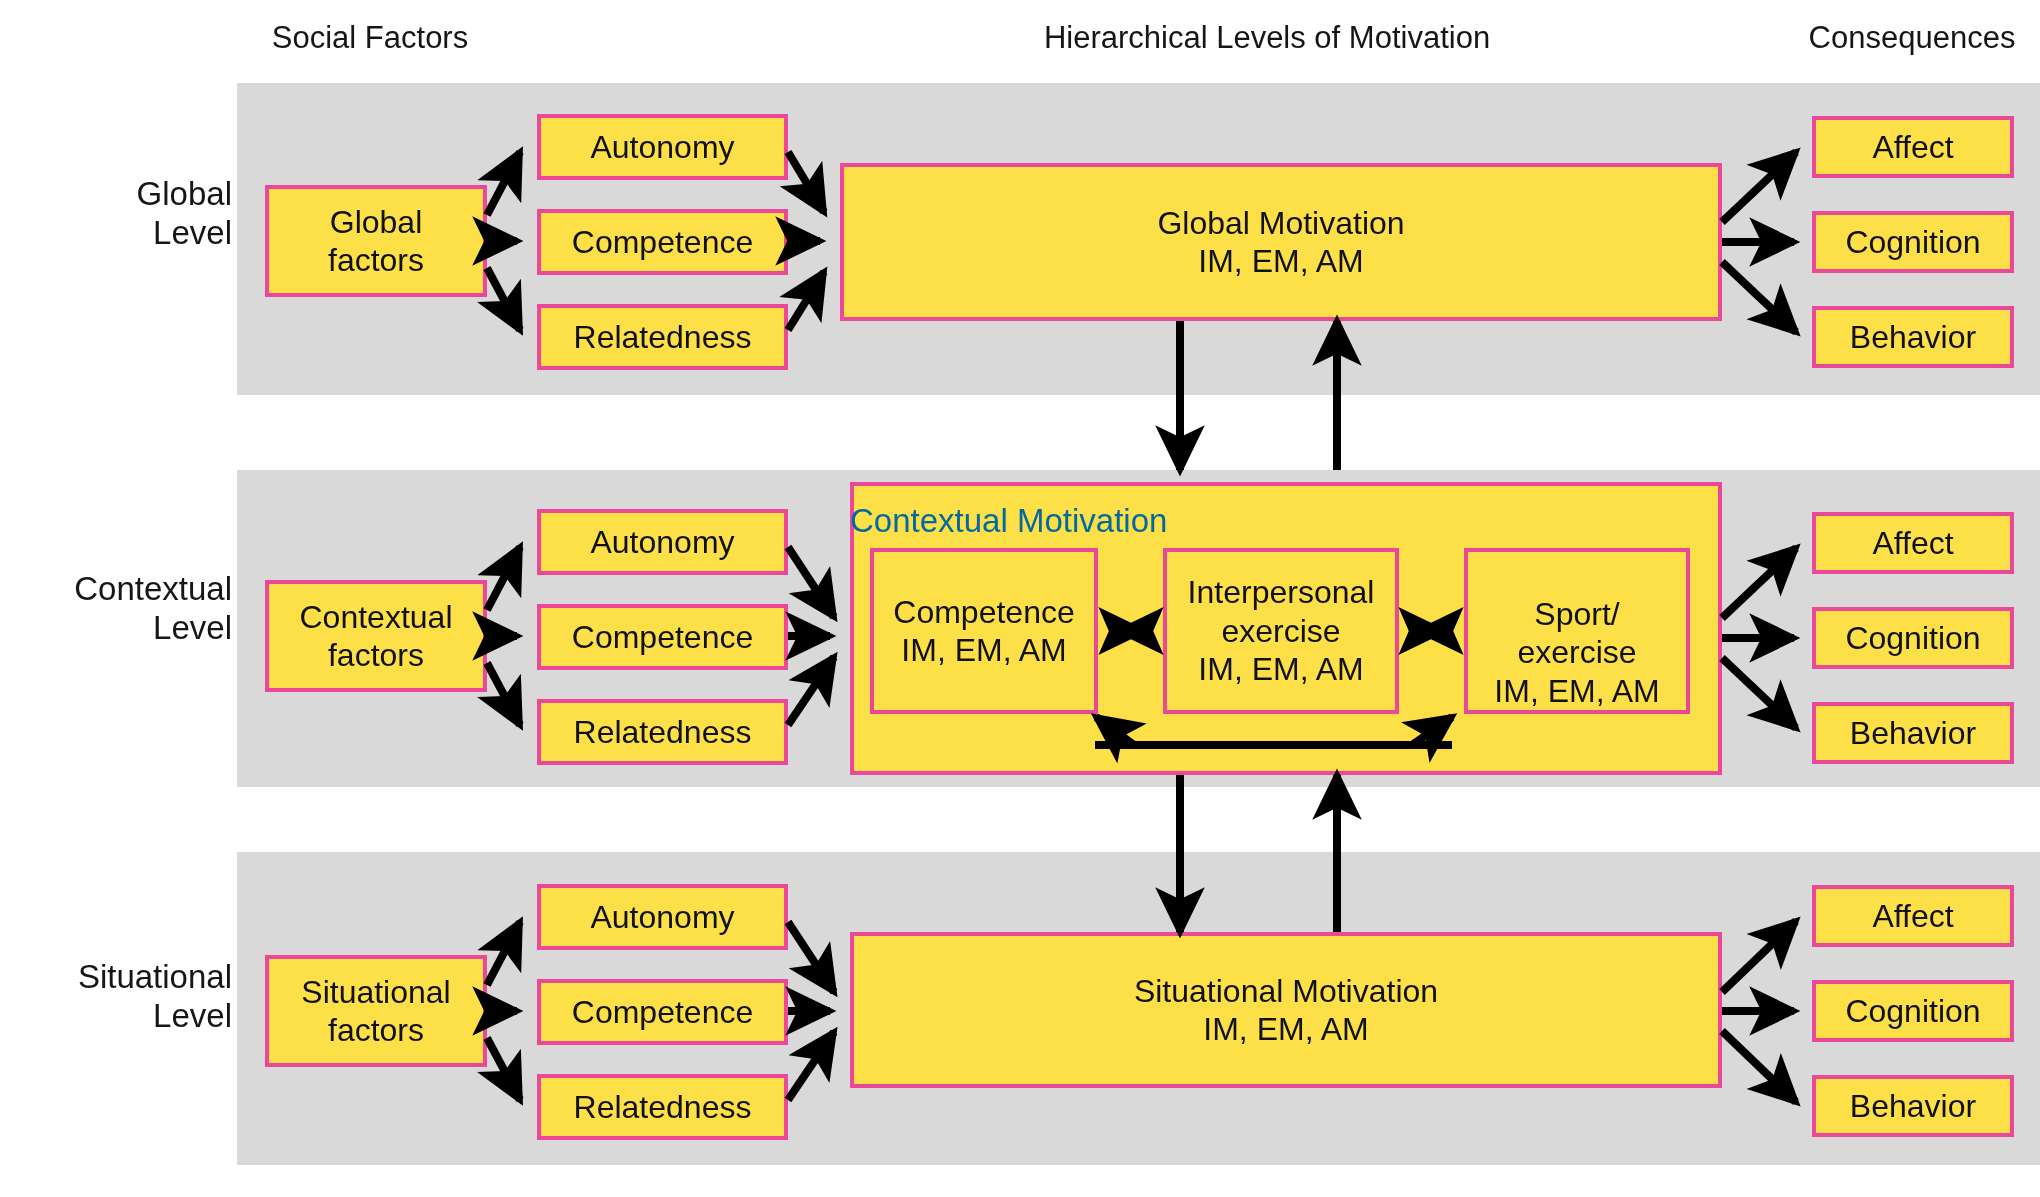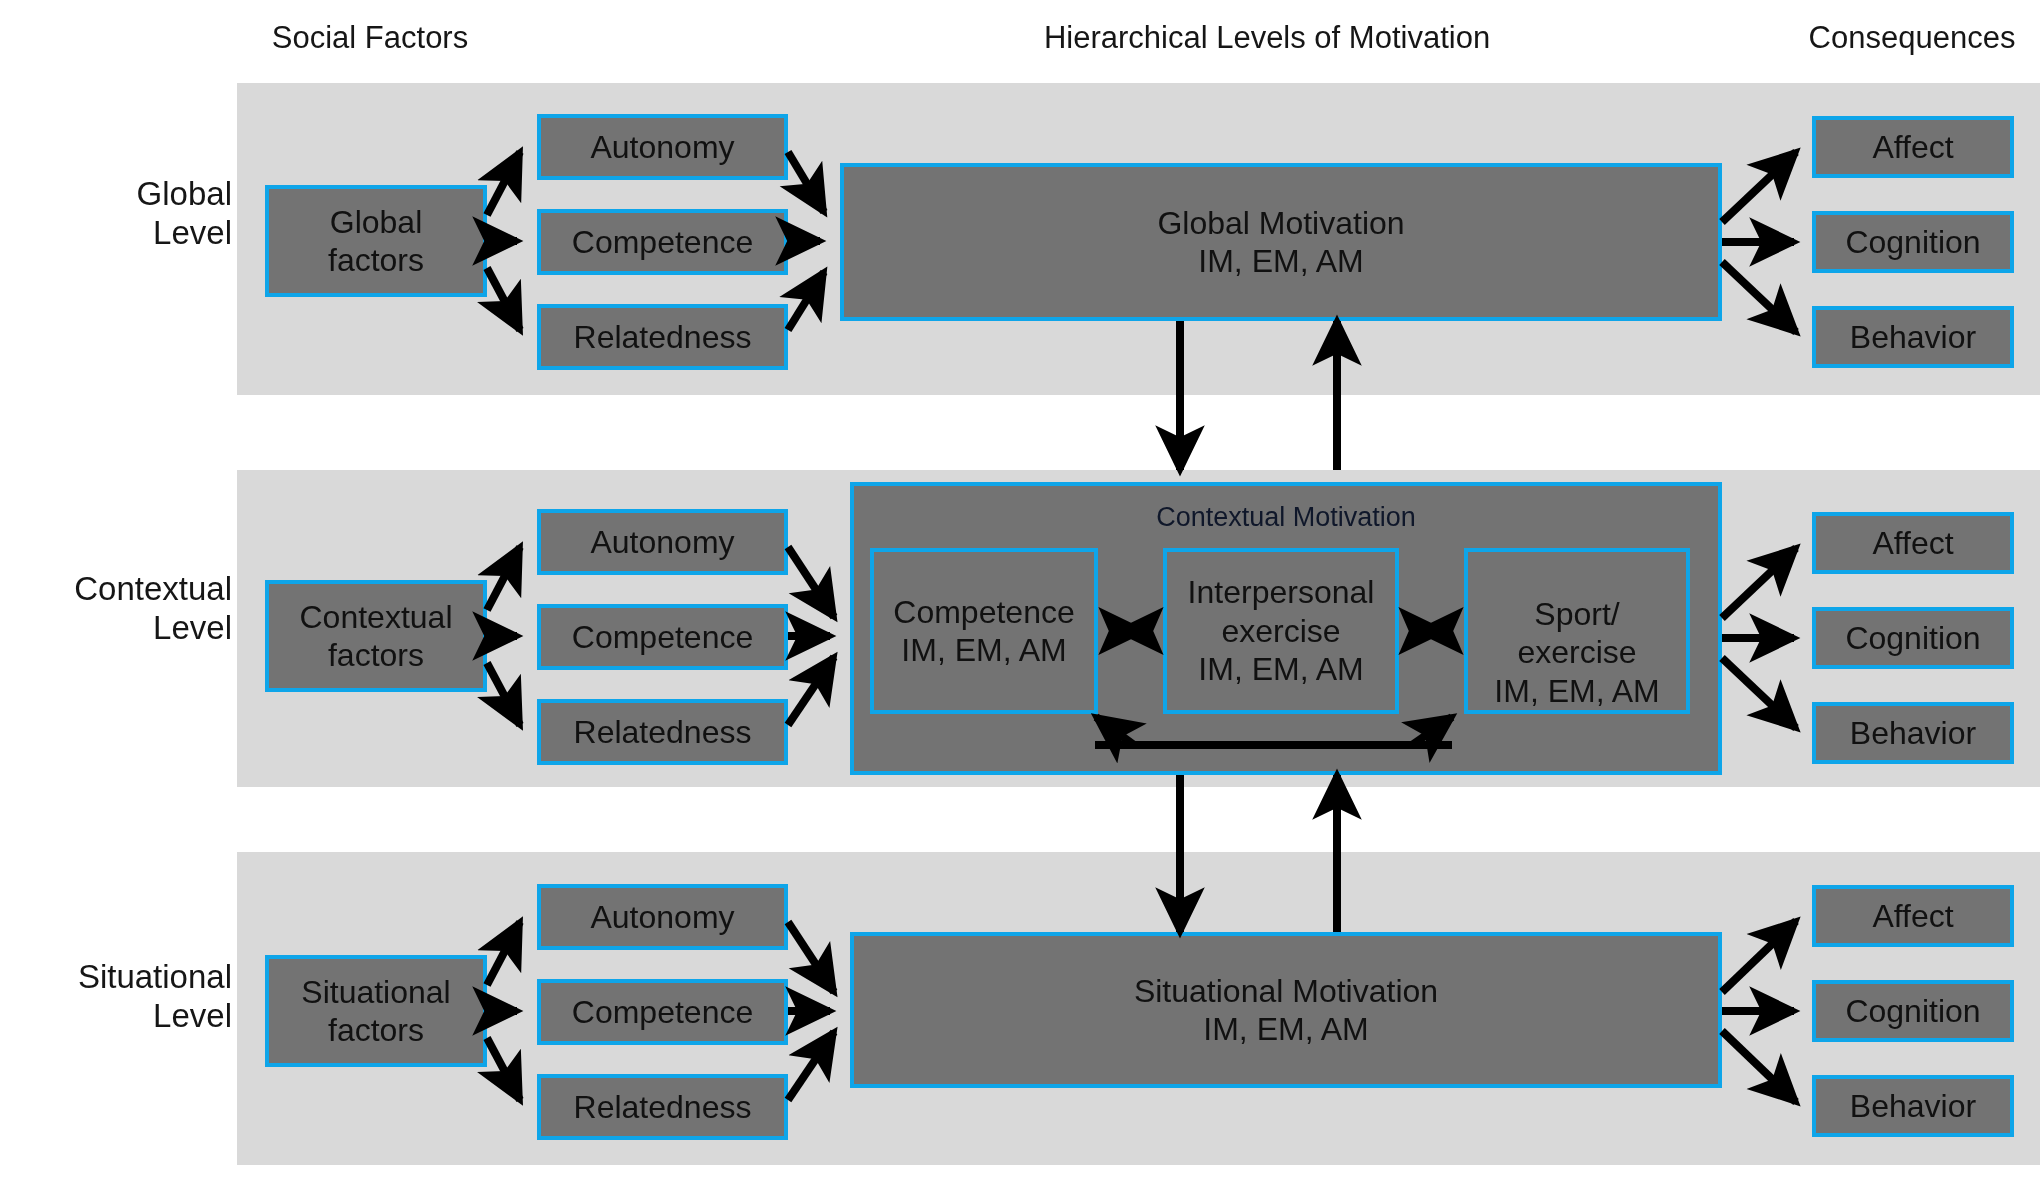--- a/index.html
+++ b/index.html
@@ -5,25 +5,25 @@
   html,body{margin:0;padding:0;background:#fff;}
   body{width:2040px;height:1197px;font-family:"Liberation Sans",sans-serif;position:relative;overflow:hidden;}
   #stage{position:absolute;left:12px;top:0;width:2040px;height:1197px;}
 
   .band{position:absolute;background:#d9d9d9;}
 
   .hdr{position:absolute;font-size:31px;color:#161616;text-align:center;white-space:nowrap;}
 
   .levlab{position:absolute;font-size:33px;color:#161616;text-align:right;line-height:1.18;}
 
-  .box{position:absolute;background:#737373;border:4px solid #0ea5e9;box-sizing:border-box;
+  .box{position:absolute;background:#fde047;border:4px solid #ec4899;box-sizing:border-box;
        display:flex;align-items:center;justify-content:center;text-align:center;
        font-size:32px;color:#111;line-height:1.2;}
   .box.sub{border-width:4px;}
-  .ctxlabel{position:absolute;font-size:27px;color:#0f172a;text-align:center;white-space:nowrap;}
+  .ctxlabel{position:absolute;font-size:33px;color:#0369a1;text-align:left;white-space:nowrap;}
 
   svg.ov{position:absolute;left:0;top:0;width:2040px;height:1197px;pointer-events:none;}
 </style>
 </head>
 <body>
 
 <div id="stage">
 
   <div class="band" style="left:225px;top:83px;width:1808px;height:312px;"></div>
   <div class="band" style="left:225px;top:470px;width:1808px;height:317px;"></div>

